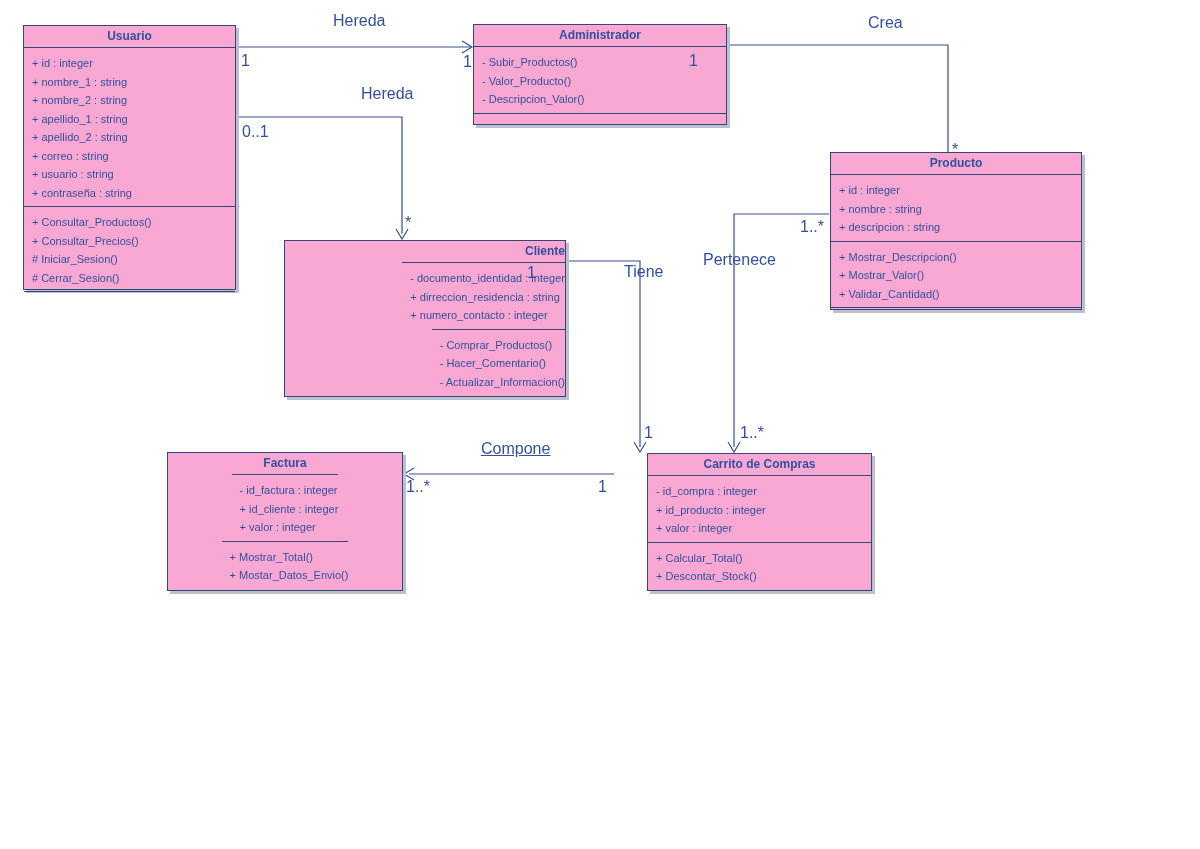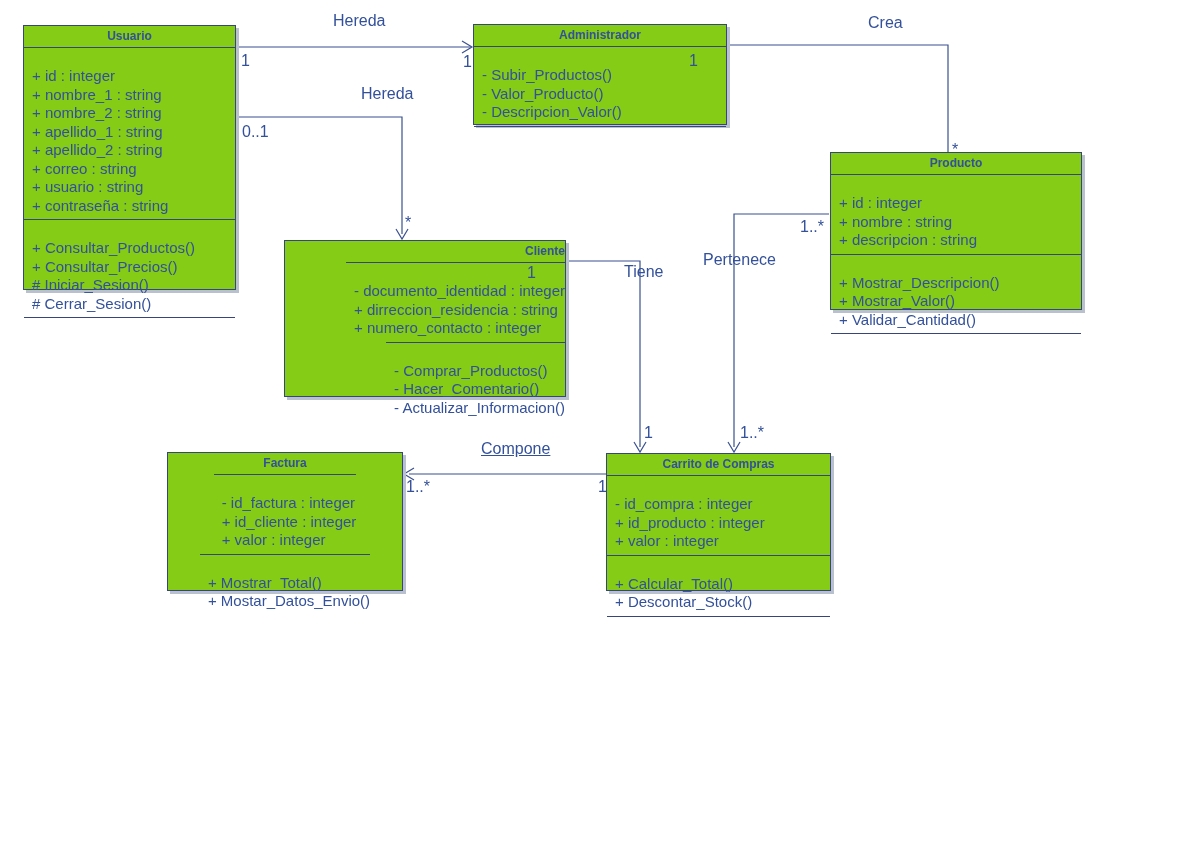--- a/index.html
+++ b/index.html
@@ -10,37 +10,37 @@
     position: relative;
     overflow: hidden;
   }
   .canvas { position: absolute; inset: 0; }
 
   svg.connectors { position: absolute; left: 0; top: 0; }
   svg.connectors path { stroke: #3b5190; stroke-width: 1.2; fill: none; }
 
   .uml-class {
     position: absolute;
-    background: #84cc16;
+    background: #f9a8d4;
     border: 1px solid #36457c;
     box-shadow: 3px 3px 0 #b9c0ce;
     display: flex; flex-direction: column;
     color: #33509a;
     box-sizing: border-box;
   }
   .uml-title {
     height: 21px; line-height: 21px;
     text-align: center;
     font-weight: bold; font-size: 12px;
     flex: 0 0 auto;
   }
   .compartment {
     border-top: 1px solid #36457c;
-    padding: 19px 0 4px 0;
-    font-size: 15px;
+    padding: 6px 0 4px 0;
+    font-size: 11px;
     flex: 0 0 auto;
   }
   .compartment .member {
     line-height: 18.5px;
     padding-left: 8px;
     white-space: nowrap;
   }
   .empty-compartment {
     border-top: 1px solid #36457c;
     flex: 1 1 auto;
@@ -153,21 +153,21 @@
         <div class="member">+ id_cliente : integer</div>
         <div class="member">+ valor : integer</div>
       </div>
     <div class="compartment">
         <div class="member">+ Mostrar_Total()</div>
         <div class="member">+ Mostar_Datos_Envio()</div>
       </div>
     <div class="empty-compartment"></div>
   </div>
 
-  <div class="uml-class" style="left:606px; top:453px; width:225px; height:138px;">
+  <div class="uml-class" style="left:647px; top:453px; width:225px; height:138px;">
     <div class="uml-title">Carrito de Compras</div>
     <div class="compartment">
         <div class="member">- id_compra : integer</div>
         <div class="member">+ id_producto : integer</div>
         <div class="member">+ valor : integer</div>
       </div>
     <div class="compartment">
         <div class="member">+ Calcular_Total()</div>
         <div class="member">+ Descontar_Stock()</div>
       </div>

